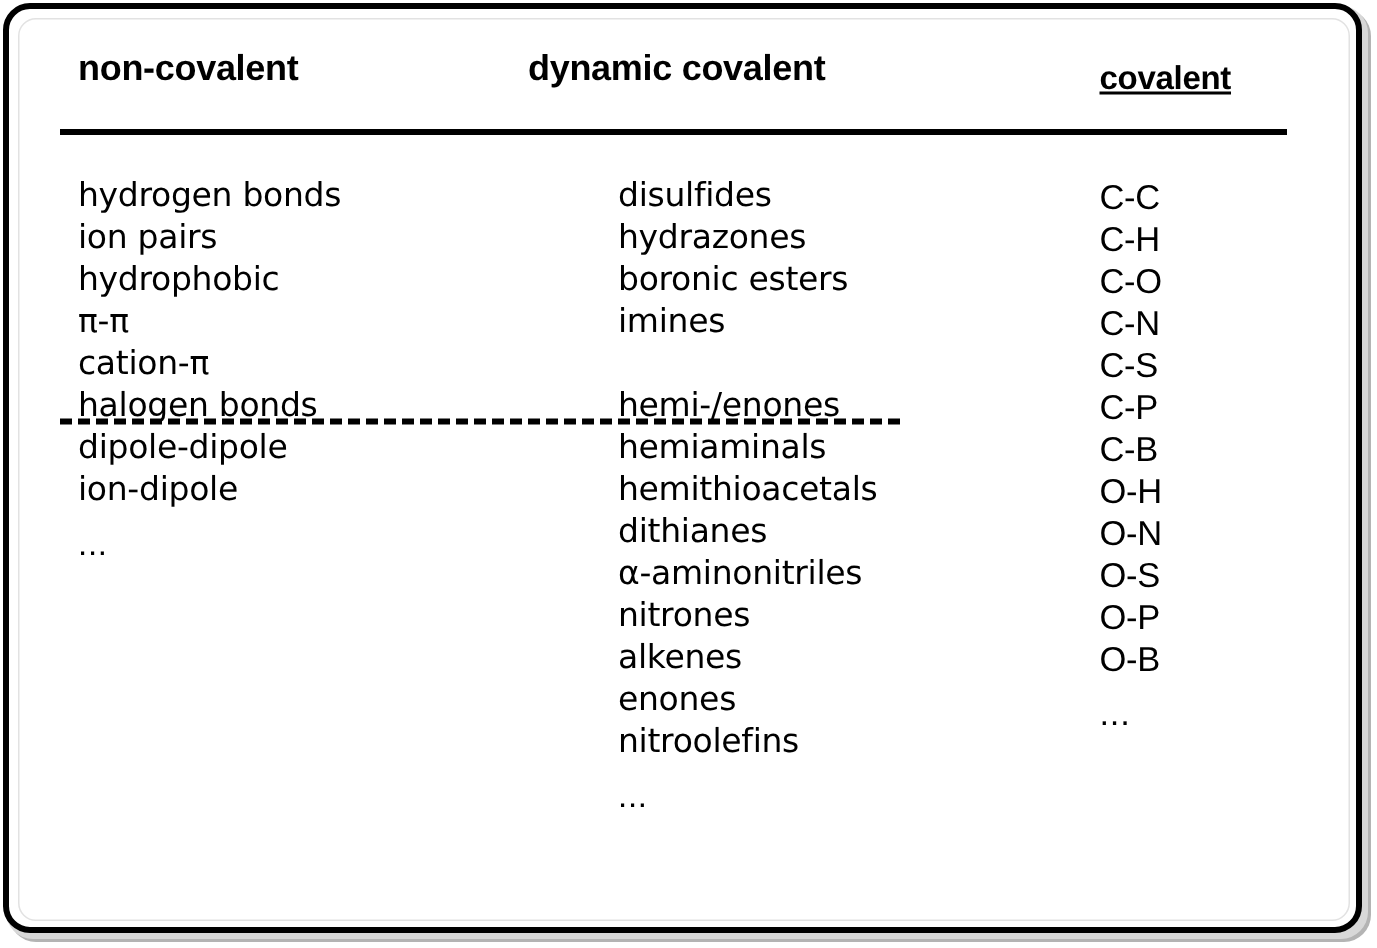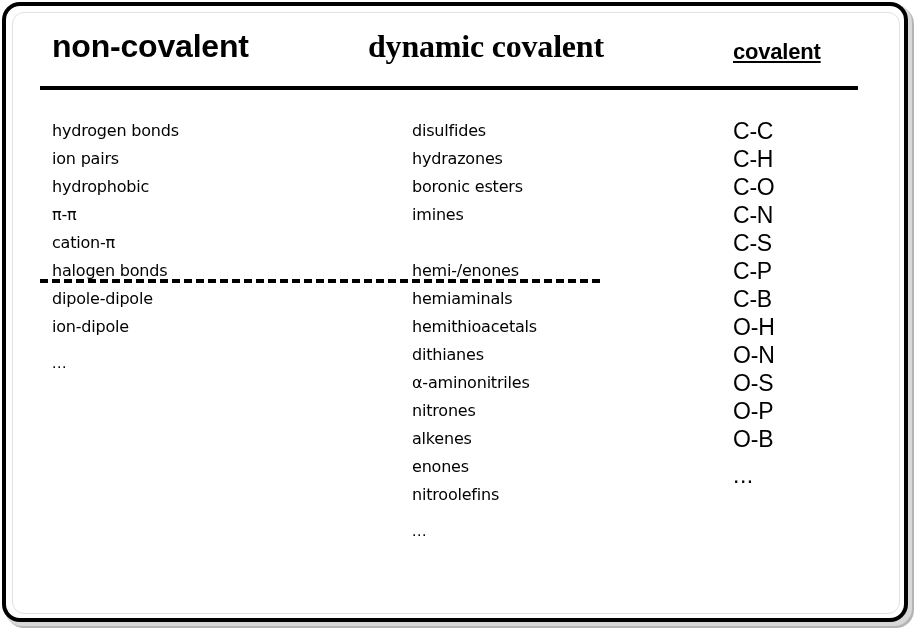--- a/index.html
+++ b/index.html
@@ -80,27 +80,27 @@
     position: absolute;
     left: 0px;
     top: 0px;
     width: 918px;
     height: 632px;
   }
 
   .col-head {
     position: absolute;
     font-weight: bold;
-    font-size: 32px;
+    font-size: 24px;
     line-height: 28px;
     letter-spacing: -0.2px;
     white-space: nowrap;
   }
   .col-head.c1 { left: 52px;  top: 32px; }
-  .col-head.c2 { left: 368px; top: 32px; font-family: Liberation Serif, serif; }
+  .col-head.c2 { left: 352px; top: 32px; }
   .col-head.c3 { left: 733px; top: 38px; font-size: 22px; text-decoration: underline; }
 
   .header-rule {
     position: absolute;
     left: 40px;
     top: 86px;
     width: 818px;
     height: 4px;
     background: #000000;
   }
@@ -116,21 +116,21 @@
 
   .col {
     position: absolute;
     top: 117px;
   }
   .col.c1 { left: 52px;  width: 300px; }
   .col.c2 { left: 368px; width: 340px; margin-left: 44px; }
   .col.c3 { left: 733px; width: 170px; }
 
   .row {
-    font-size: 16px;
+    font-size: 22px;
     line-height: 28px;
     height: 28px;
     white-space: nowrap;
     letter-spacing: -0.2px;
   }
   .row.gap-before { margin-top: 28px; }
   .row.gap-small  { margin-top: 8px; }
   .row.ellipsis   { letter-spacing: 0.5px; }
 
   .col.c3 .row { font-size: 23px; }

